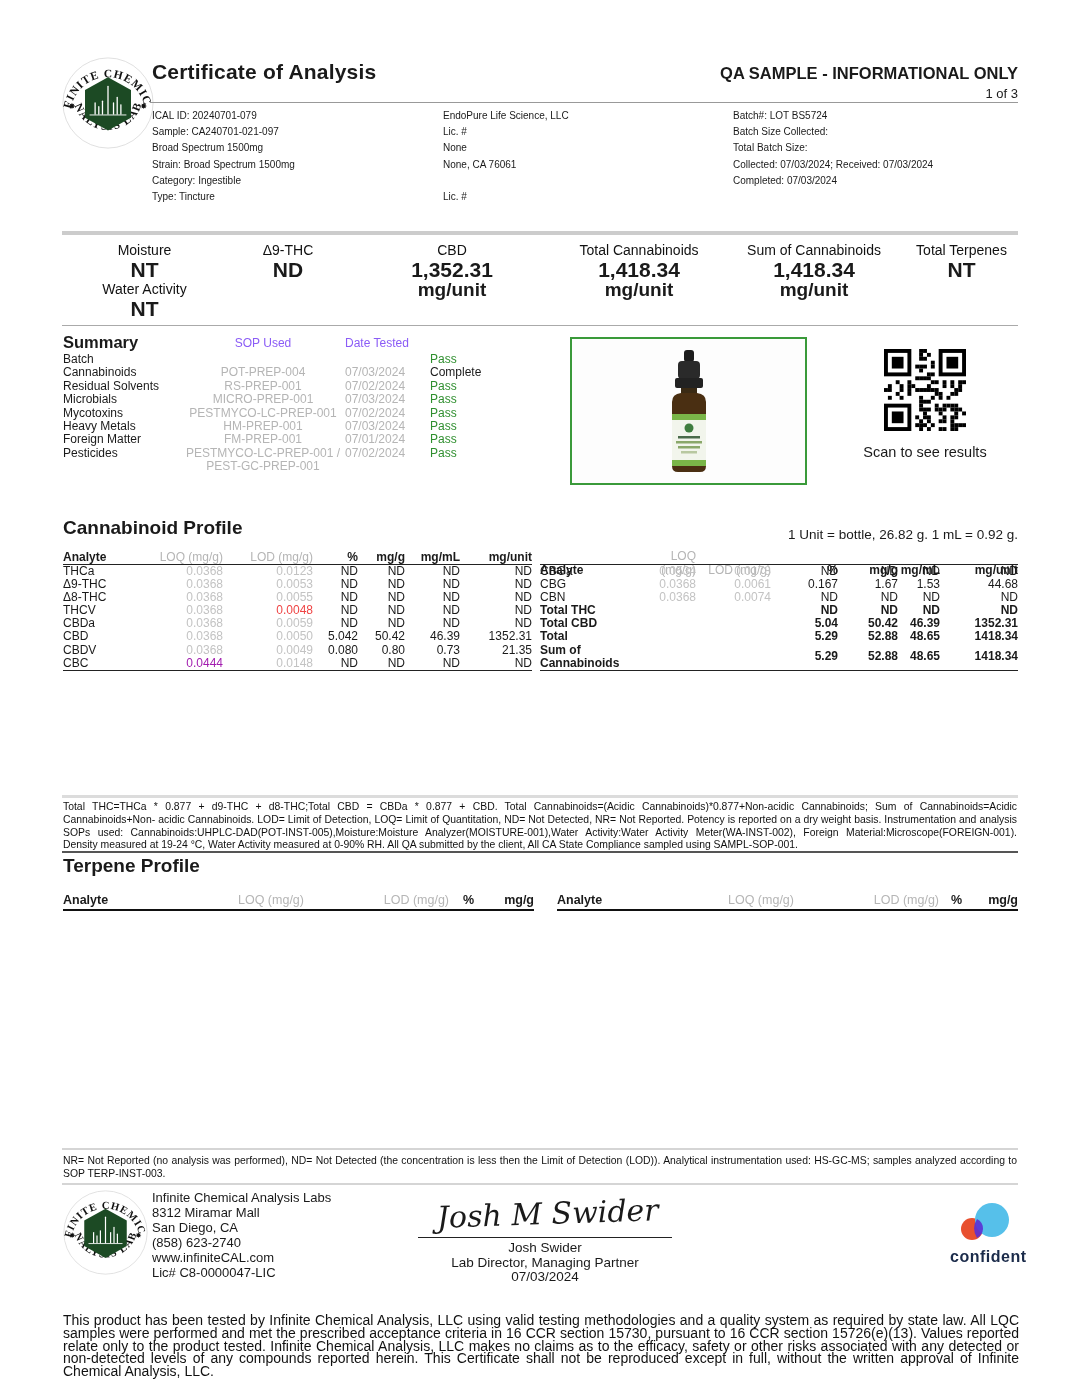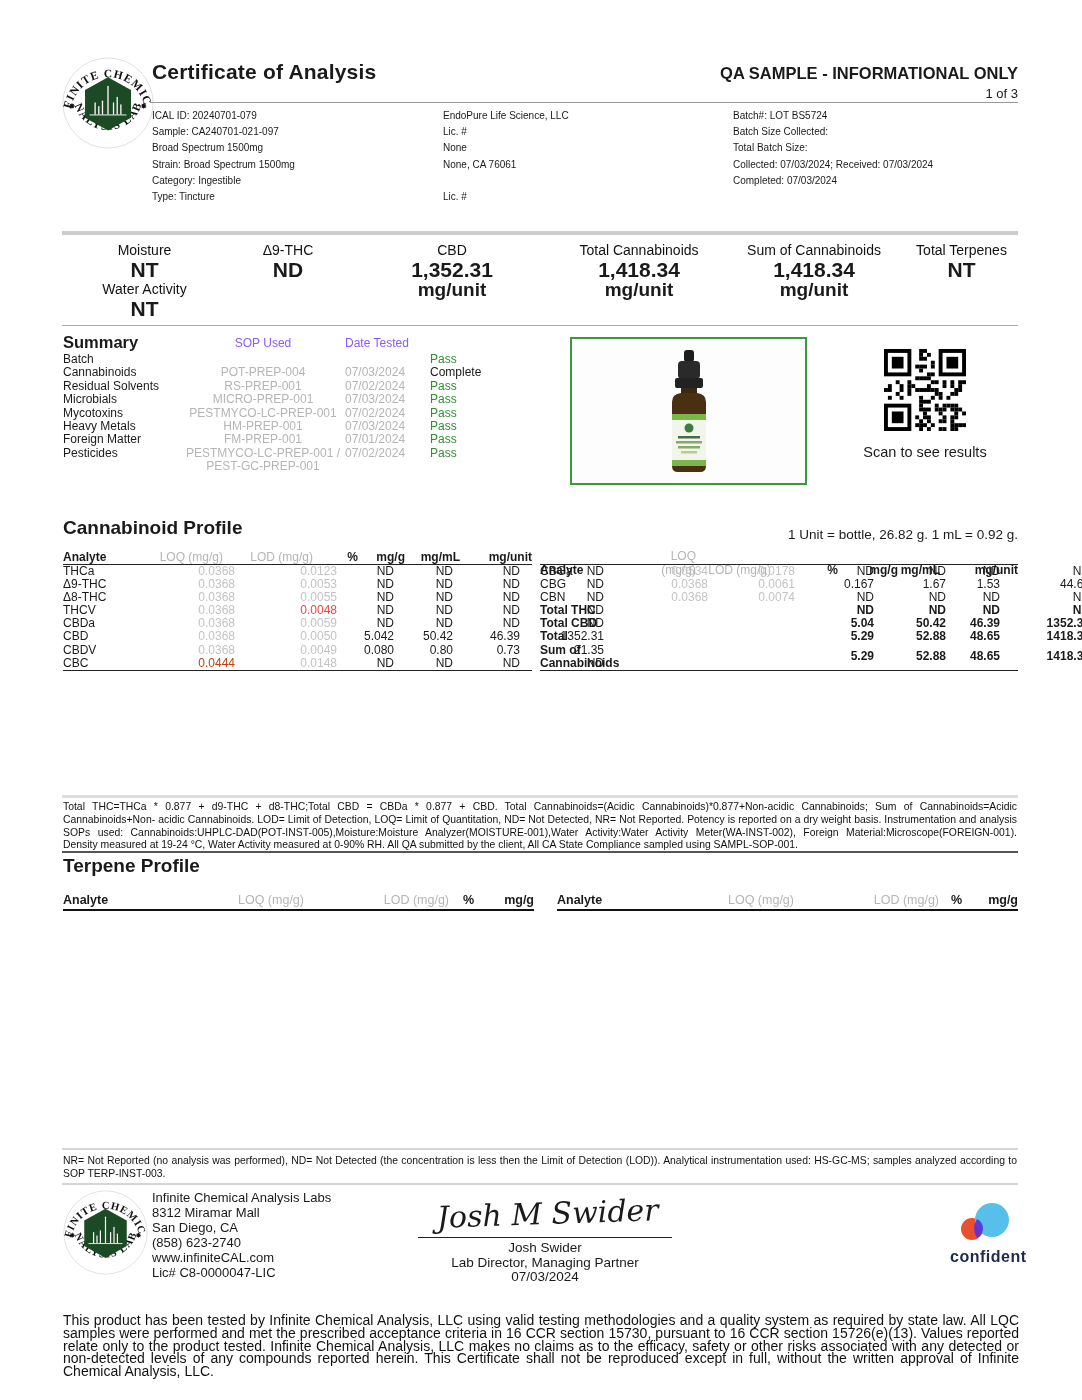--- a/index.html
+++ b/index.html
@@ -24,21 +24,21 @@
   .sum-row .c-sop{text-align:center;color:#b5b5b5;}
   .sum-row .c-date{color:#b5b5b5;}
   .status-pass{color:#2f8f2f;}
   .status-complete{color:#1a1a1a;}
   .img-frame{border:2px solid #3a9a3a;display:flex;align-items:center;justify-content:center;background:#fdfdfd;}
   .qr-caption{font-size:14.5px;text-align:center;}
   .unit-note{font-size:13.5px;text-align:right;}
   .ctable{font-size:12px;}
   .ctable .hdr{display:grid;border-bottom:1.5px solid #222;font-weight:bold;height:15px;align-items:end;}
   .ctable .hdr .gray{font-weight:normal;}
-  .ctable .row{display:grid;align-items:center;line-height:13.1px;gap:12px;}
+  .ctable .row{display:grid;align-items:center;line-height:13.1px;}
   .ctable .cell{text-align:right;}
   .ctable .cell.name{text-align:left;}
   .ctable.left .hdr,.ctable.left .row{grid-template-columns:90px 70px 90px 45px 47px 55px 72px;}
   .ctable.right .hdr,.ctable.right .row{grid-template-columns:100px 56px 75px 67px 60px 42px 78px;}
   .ctable .bottom{border-bottom:1.5px solid #222;}
   .footnote{font-size:10.4px;line-height:12.8px;color:#111;text-align:justify;}
   .terp-head{display:grid;font-size:12.5px;border-bottom:2px solid #111;padding-bottom:2px;}
   .terp-head span{font-weight:bold;}
   .terp-head .gray{font-weight:normal;}
   .terp-head.l{grid-template-columns:90px 151px 145px 25px 60px;}
@@ -405,21 +405,21 @@
         <span class="cell name">CBDV</span>
         <span class="cell" style="color: rgb(195, 195, 195);">0.0368</span>
         <span class="cell" style="color: rgb(195, 195, 195);">0.0049</span>
         <span class="cell">0.080</span>
         <span class="cell">0.80</span>
         <span class="cell">0.73</span>
         <span class="cell">21.35</span>
       </div>
       <div class="row bottom">
         <span class="cell name">CBC</span>
-        <span class="cell" style="color: #c2410c;">0.0444</span>
+        <span class="cell" style="color: #a21caf;">0.0444</span>
         <span class="cell" style="color: rgb(195, 195, 195);">0.0148</span>
         <span class="cell">ND</span>
         <span class="cell">ND</span>
         <span class="cell">ND</span>
         <span class="cell">ND</span>
       </div>
     </div>
   <div class="abs ctable right" style="left:540px;top:549px;width:478px;">
       <div class="hdr">
         <span class="cell name">Analyte</span>

